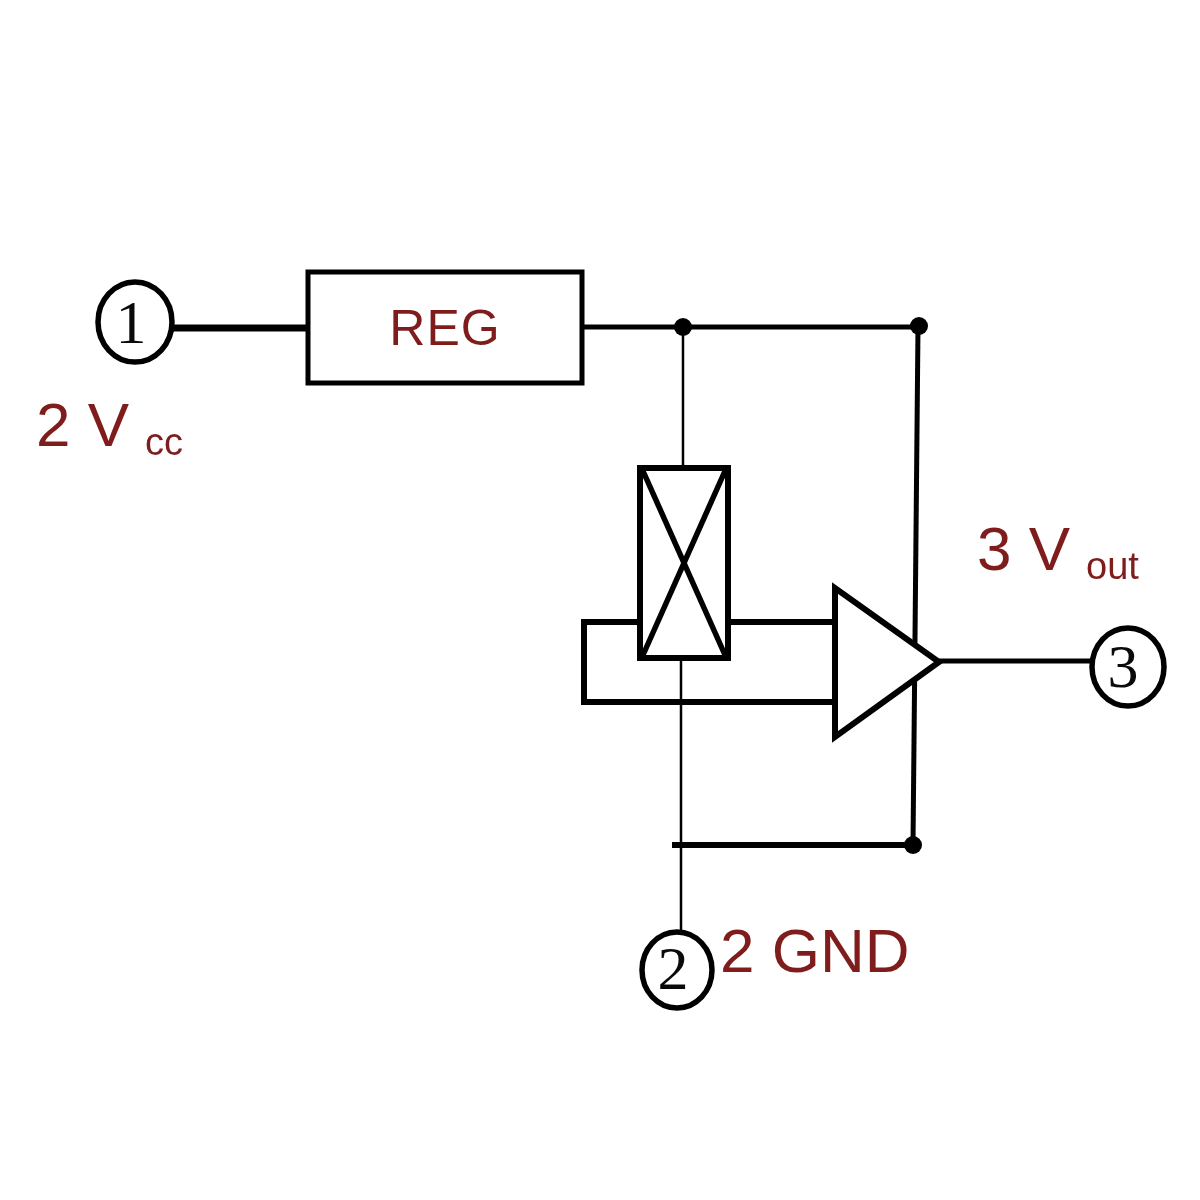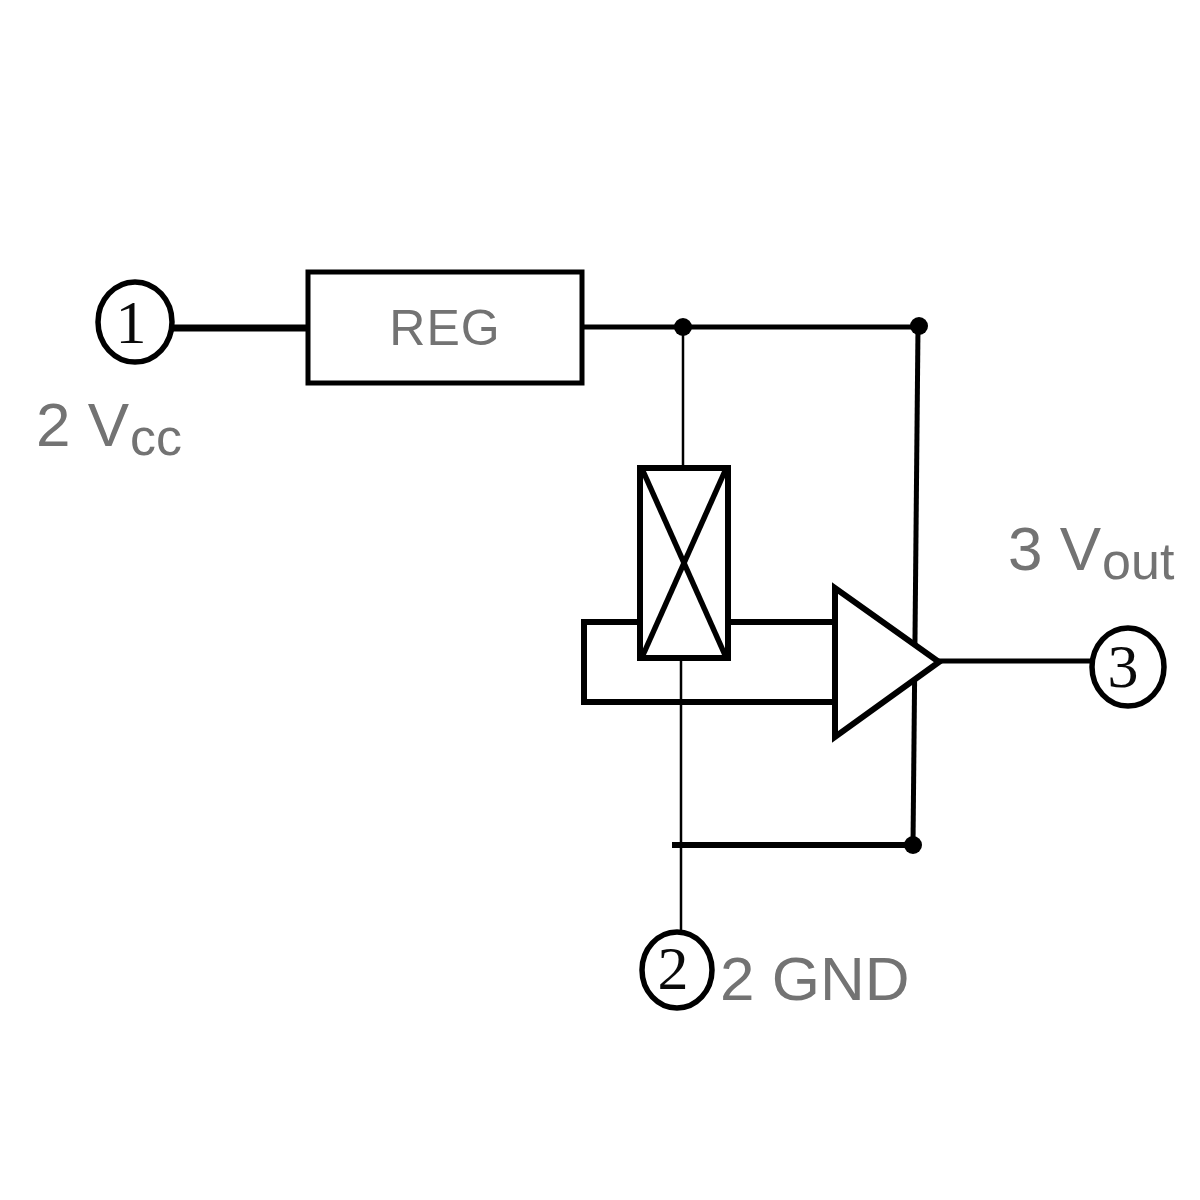--- a/index.html
+++ b/index.html
@@ -17,21 +17,21 @@
     color: #000000;
   }
   .diagram-svg {
     position: absolute;
     left: 0;
     top: 0;
   }
   .overlay-label {
     position: absolute;
     white-space: nowrap;
-    color: #737373;
+    color: #7f1d1d;
   }
   .reg-label {
     left: 308px;
     top: 272px;
     width: 274px;
     height: 111px;
     display: flex;
     align-items: center;
     justify-content: center;
     font-size: 50px;
@@ -48,26 +48,26 @@
     color: #0a0a0a;
   }
   .pin1-number { left: 91px;  top: 282px; }
   .pin2-number { left: 633px; top: 928px; }
   .pin3-number { left: 1083px; top: 626px; }
   .big-label {
     font-size: 62px;
     line-height: 1.05;
   }
   .vcc-label  { left: 36px;   top: 392px; }
-  .vout-label { left: 1008px; top: 516px; }
-  .gnd-label  { left: 720px;  top: 918px; margin-top: 28px; }
+  .vout-label { left: 977px; top: 516px; }
+  .gnd-label  { left: 720px;  top: 918px; }
   .sub {
-    font-size: 52px;
+    font-size: 38px;
     vertical-align: -9px;
-    margin-left: 1px;
+    margin-left: 16px;
   }
 </style>
 </head>
 <body>
 
 <div class="canvas">
 
   <svg class="diagram-svg" width="1200" height="1200" viewBox="0 0 1200 1200" xmlns="http://www.w3.org/2000/svg">
 
     <line x1="168" y1="328" x2="310" y2="328" stroke="#000" stroke-width="7"></line>

